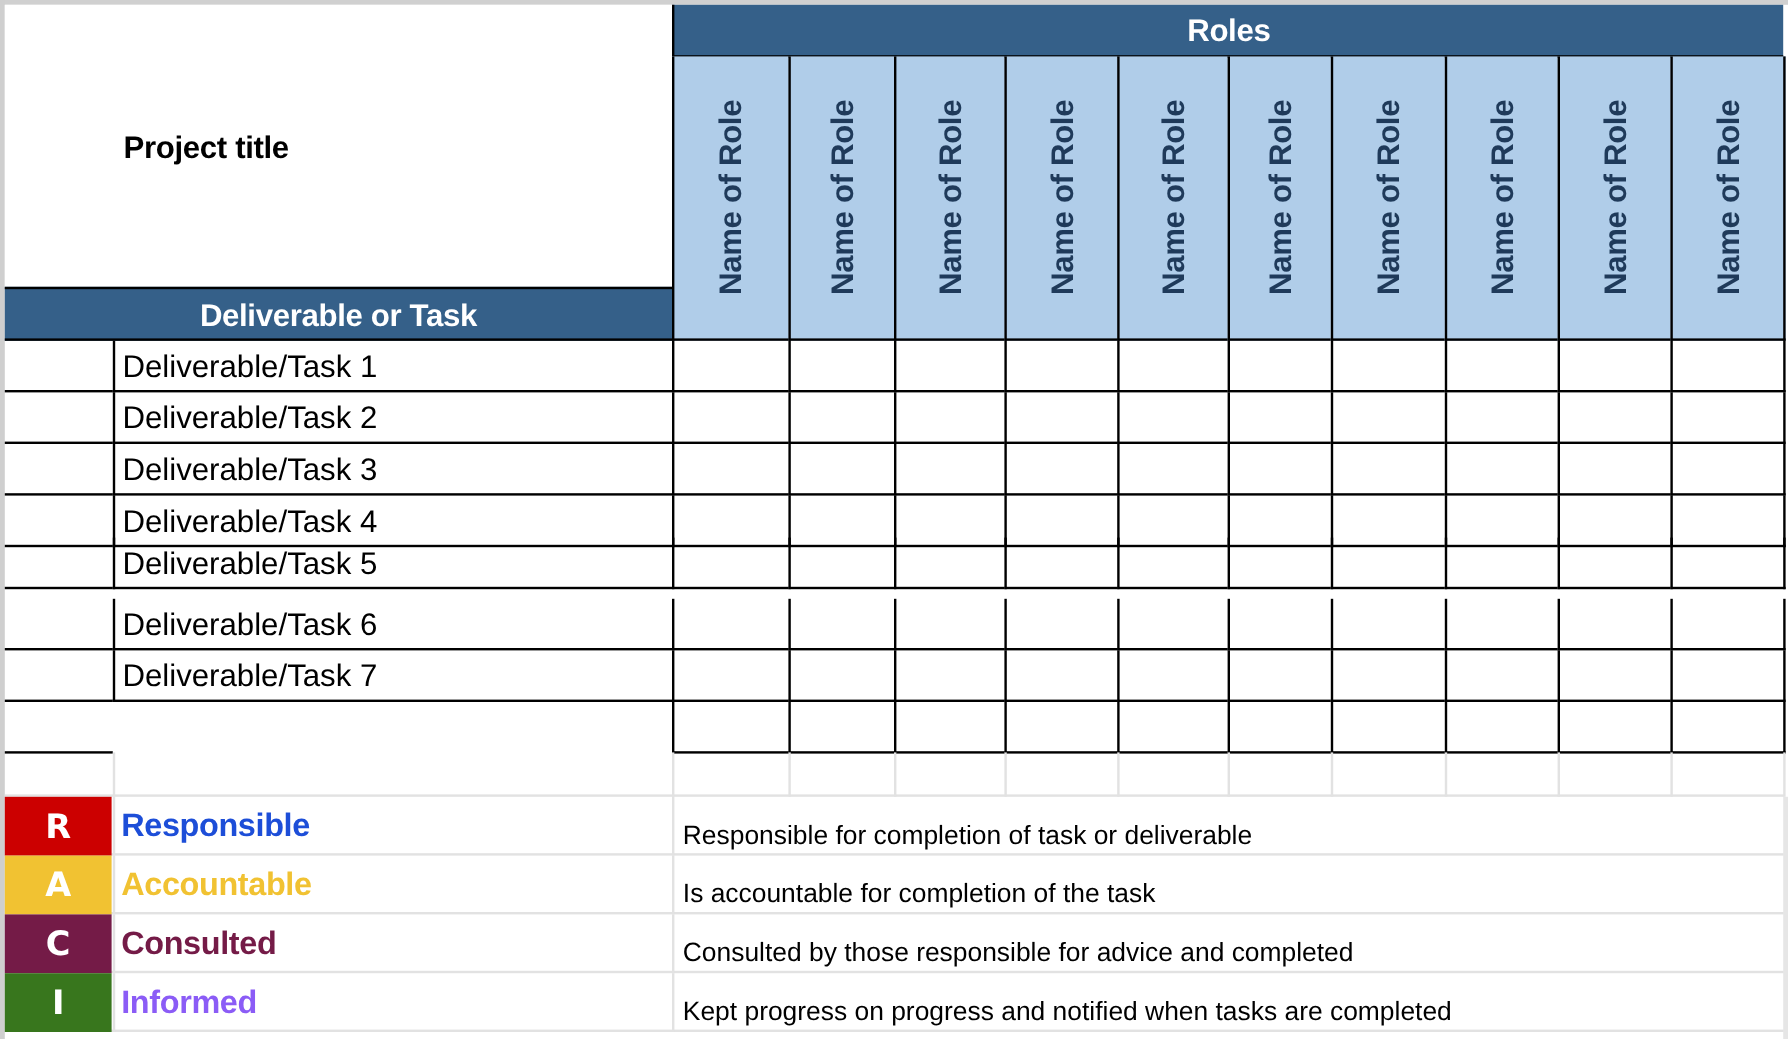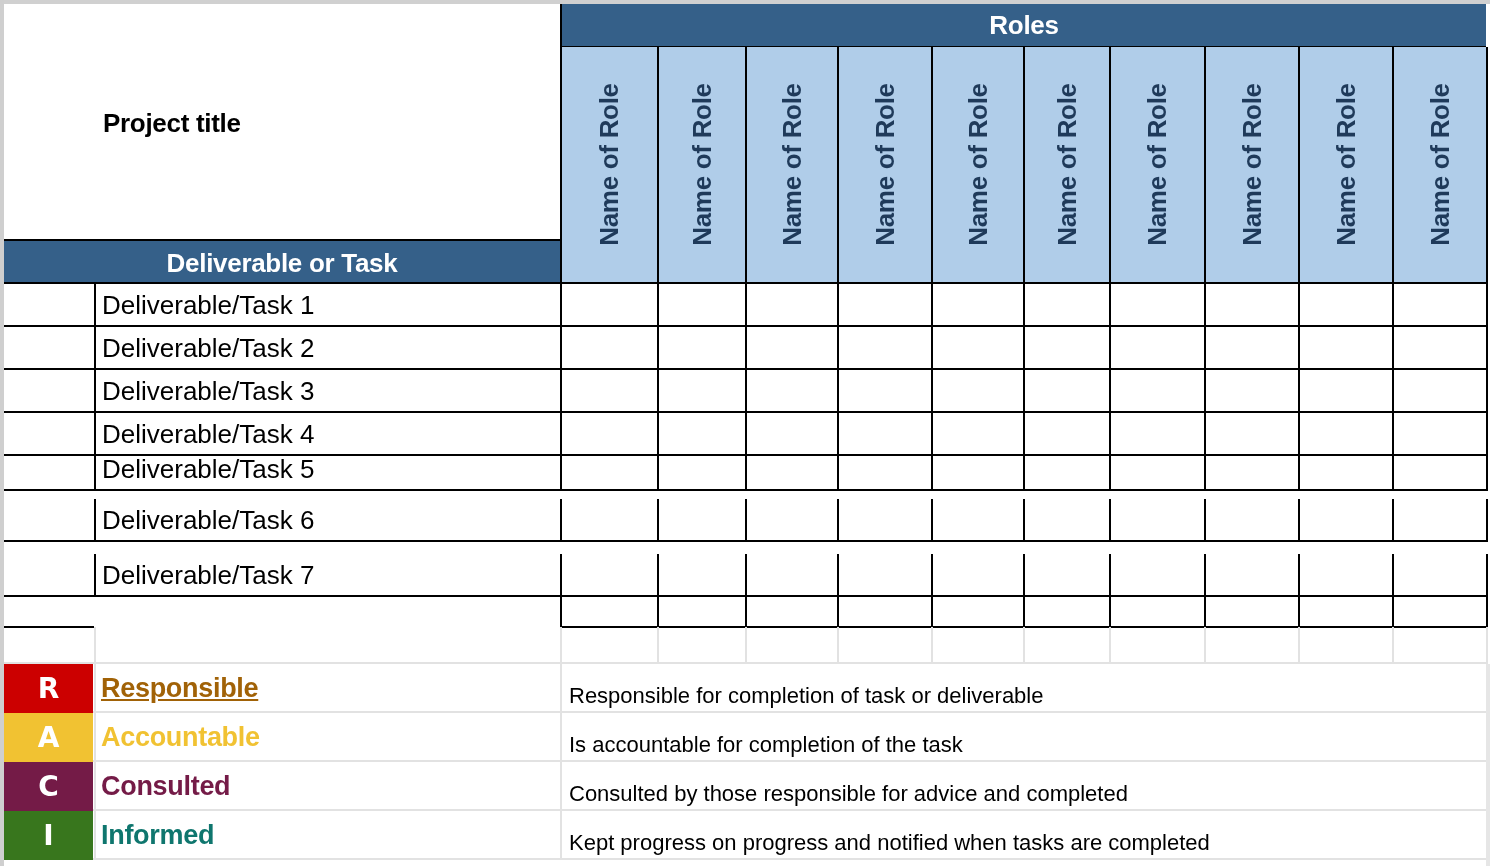--- a/index.html
+++ b/index.html
@@ -173,21 +173,21 @@
       <div class="task-cell" style="left: 653px; width: 88px;"></div>
       <div class="task-cell" style="left: 741px; width: 92px;"></div>
       <div class="task-cell" style="left: 833px; width: 94px;"></div>
       <div class="task-cell" style="left: 927px; width: 92px;"></div>
       <div class="task-cell" style="left: 1019px; width: 86px;"></div>
       <div class="task-cell" style="left: 1105px; width: 95px;"></div>
       <div class="task-cell" style="left: 1200px; width: 94px;"></div>
       <div class="task-cell" style="left: 1294px; width: 94px;"></div>
       <div class="task-cell last" style="left: 1388px; width: 96px;"></div>
     </div>
-    <div class="task-row" style="top: 554px;">
+    <div class="task-row" style="top: 542px;">
       <div class="task-num"></div>
       <div class="task-name">Deliverable/Task 7</div>
       <div class="task-cell" style="left: 556px; width: 97px;"></div>
       <div class="task-cell" style="left: 653px; width: 88px;"></div>
       <div class="task-cell" style="left: 741px; width: 92px;"></div>
       <div class="task-cell" style="left: 833px; width: 94px;"></div>
       <div class="task-cell" style="left: 927px; width: 92px;"></div>
       <div class="task-cell" style="left: 1019px; width: 86px;"></div>
       <div class="task-cell" style="left: 1105px; width: 95px;"></div>
       <div class="task-cell" style="left: 1200px; width: 94px;"></div>
@@ -222,35 +222,35 @@
     <div class="spacer-line" style="left: 1204px;"></div>
     <div class="spacer-line" style="left: 1298px;"></div>
     <div class="spacer-line" style="left: 1392px;"></div>
     <div class="spacer-line" style="left: 1486px;"></div>
   </div>
 
 <div id="legend-rows">
     <div class="legend-row" style="top: 664px;">
       <div class="legend-letter" style="background: rgb(204, 0, 0);">R</div>
       <div class="legend-sep"></div>
-      <div class="legend-word" style="color: #a16207; text-decoration: underline;">Responsible</div>
+      <div class="legend-word" style="color: #1d4ed8;">Responsible</div>
       <div class="legend-desc">Responsible for completion of task or deliverable</div>
     </div>
     <div class="legend-row" style="top: 713px;">
       <div class="legend-letter" style="background: rgb(241, 194, 50);">A</div>
       <div class="legend-sep"></div>
       <div class="legend-word" style="color: rgb(241, 194, 50);">Accountable</div>
       <div class="legend-desc">Is accountable for completion of the task</div>
     </div>
     <div class="legend-row" style="top: 762px;">
       <div class="legend-letter" style="background: rgb(116, 27, 71);">C</div>
       <div class="legend-sep"></div>
       <div class="legend-word" style="color: rgb(116, 27, 71);">Consulted</div>
       <div class="legend-desc">Consulted by those responsible for advice and completed</div>
     </div>
     <div class="legend-row" style="top: 811px;">
       <div class="legend-letter" style="background: rgb(56, 118, 29);">I</div>
       <div class="legend-sep"></div>
-      <div class="legend-word" style="color: #0f766e;">Informed</div>
+      <div class="legend-word" style="color: #8b5cf6;">Informed</div>
       <div class="legend-desc">Kept progress on progress and notified when tasks are completed</div>
     </div>
   </div>
 <div class="right-edge"></div>
 
 </body></html>

